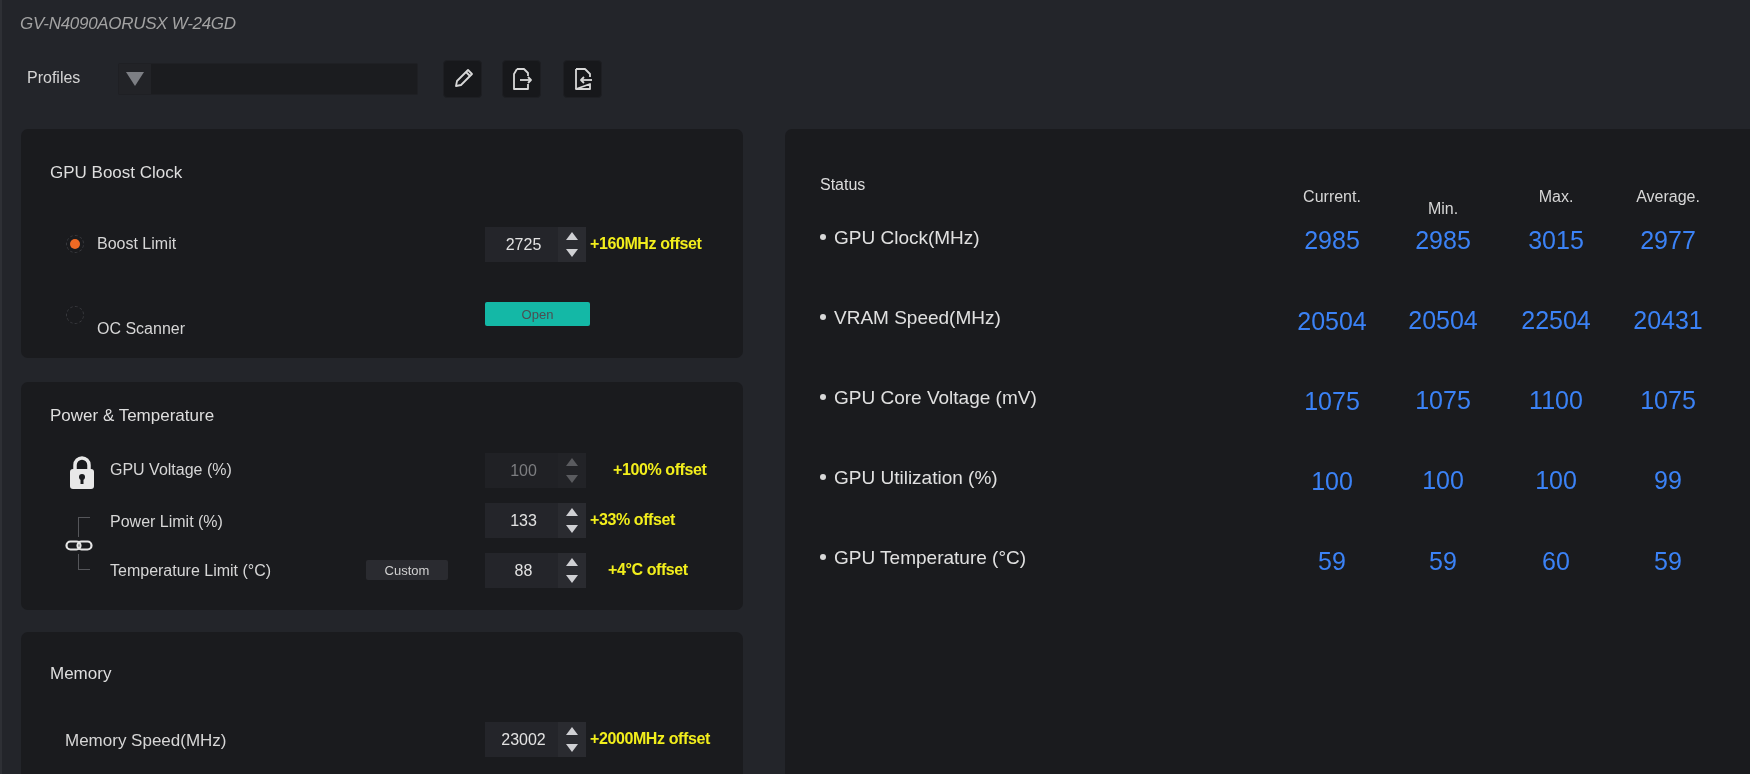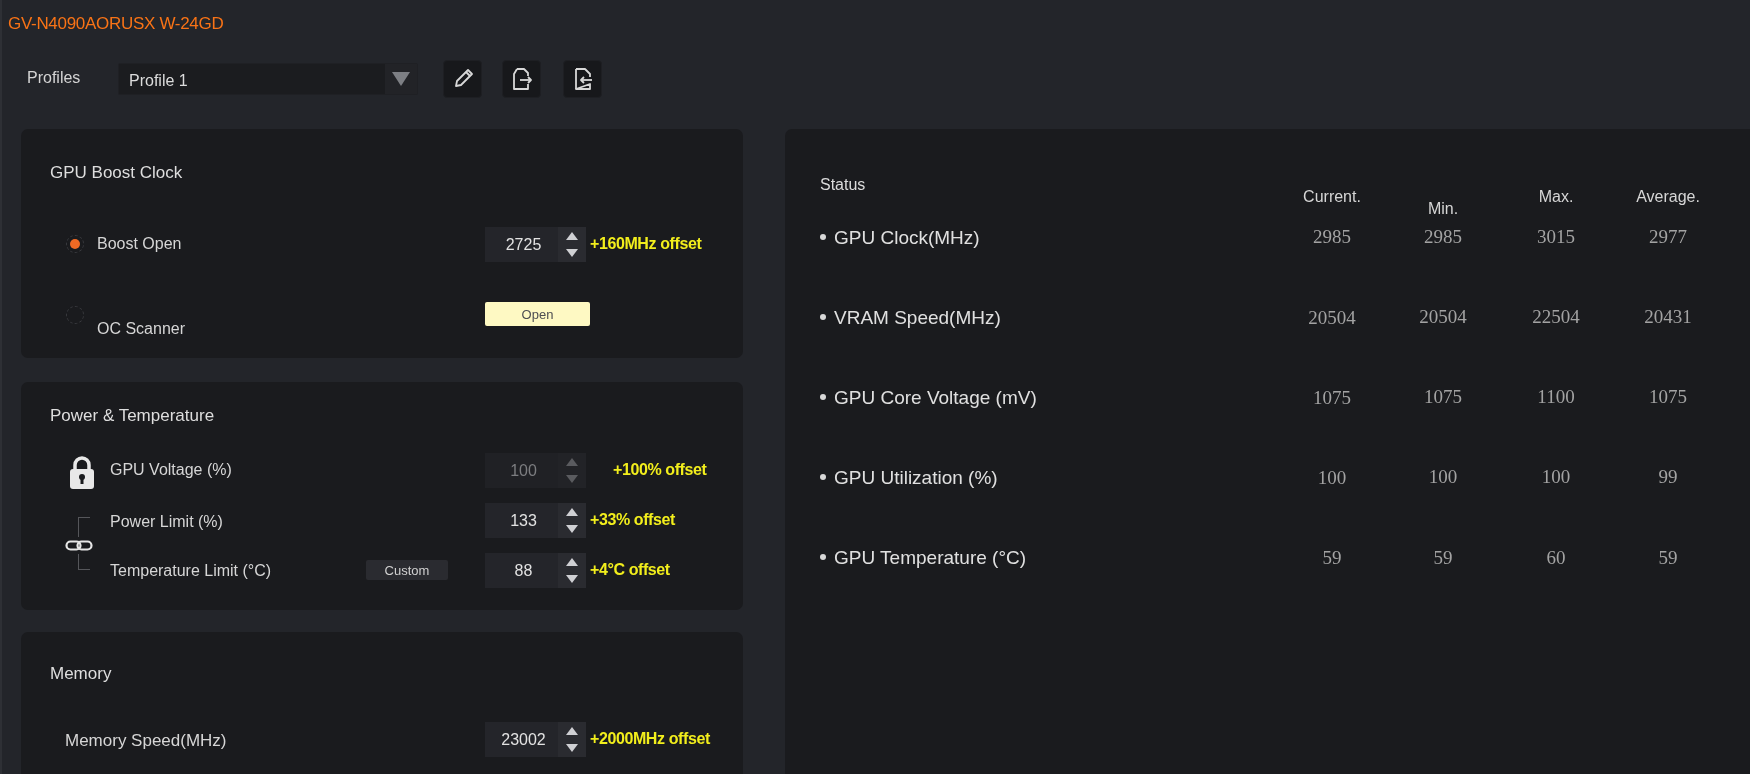--- a/index.html
+++ b/index.html
@@ -5,22 +5,22 @@
     * { box-sizing: border-box; margin: 0; padding: 0; }
     html, body { width: 1750px; height: 774px; overflow: hidden; }
     body {
       background: #23252a;
       font-family: "Liberation Sans", sans-serif;
       color: #d8d8d8;
       position: relative;
     }
     .edge-strip { position: absolute; left: 0; top: 0; width: 2px; height: 774px; background: #2e3035; }
     .app-title {
-      position: absolute; left: 8px; top: 14px;
-      font-size: 17px; color: #f97316; letter-spacing: -0.3px;
+      position: absolute; left: 20px; top: 14px;
+      font-size: 17px; color: #a3a3a3; letter-spacing: -0.3px; font-style: italic;
     }
     .profiles-label { position: absolute; left: 27px; top: 69px; font-size: 16px; color: #d4d4d4; }
     .profile-select {
       position: absolute; left: 118px; top: 63px; width: 300px; height: 32px;
       background: #1b1c1f; border: 1px solid #1f2024; border-radius: 2px;
       display: flex; align-items: center;
     }
     .profile-select .value { padding-left: 10px; font-size: 16px; color: #dcdcdc; flex: 1; padding-top: 4px; }
     .profile-select .arrow {
       width: 32px; height: 30px; background: #222327;
@@ -57,37 +57,36 @@
     .spin .dn::after { content: ""; border-left: 6px solid transparent; border-right: 6px solid transparent; border-top: 8px solid #cfd0d3; }
     .spin.disabled .val { color: #7c7d80; background: #202125; }
     .spin.disabled .btns { background: #222327; }
     .spin.disabled .up::after { border-bottom-color: #5a5b5f; }
     .spin.disabled .dn::after { border-top-color: #5a5b5f; }
     .offset { position: absolute; font-size: 16px; color: #f2ee1c; font-weight: bold; letter-spacing: -0.4px; }
     .btn-small {
       position: absolute; background: #2a2b30; border-radius: 2px; color: #d0d0d0;
       font-size: 13px; display: flex; align-items: center; justify-content: center;
     }
-    .btn-small.disabled { background: #fef9c3; color: #4d4e52; }
+    .btn-small.disabled { background: #14b8a6; color: #4d4e52; }
     .status-head { position: absolute; font-size: 16px; color: #dcdcdc; }
     .col-head { position: absolute; font-size: 16px; color: #d6d6d6; width: 110px; text-align: center; margin-left: -55px; margin-top: 12px; }
     .metric { position: absolute; font-size: 19px; color: #e0e0e0; }
     .metric .dot { display: inline-block; width: 6px; height: 6px; border-radius: 50%; background: #d8d8d8; margin-right: 8px; vertical-align: middle; position: relative; top: -2px; }
-    .cell { position: absolute; font-size: 19px; color: #a3a3a3; width: 110px; text-align: center; margin-left: -55px; font-family: Liberation Serif, serif; }
+    .cell { position: absolute; font-size: 25px; color: #3b82f6; width: 110px; text-align: center; margin-left: -55px; }
   </style>
 </head>
 <body>
 
 <div class="edge-strip"></div>
 
 <div class="app-title">GV-N4090AORUSX W-24GD</div>
 
 <div class="profiles-label">Profiles</div>
 <div class="profile-select">
-  <span class="value">Profile 1</span>
   <span class="arrow"></span>
 </div>
 
 <div class="icon-btn" style="left:443px;">
   <svg viewBox="0 0 26 26" fill="none" stroke="#d8d8d8" stroke-width="1.8" stroke-linejoin="round">
     <path d="M6 20 L7 15 L18 4 L22 8 L11 19 Z"></path>
     <path d="M16 6 L20 10"></path>
   </svg>
 </div>
 <div class="icon-btn" style="left:502px;">
@@ -105,21 +104,21 @@
     <path d="M6 3 V23"></path>
     <path d="M22 14 H11"></path>
     <path d="M14 11 L11 14 L14 17"></path>
   </svg>
 </div>
 
 <div class="panel" style="left:21px; top:129px; width:722px; height:229px;">
   <div class="panel-title" style="left:29px; top:34px;">GPU Boost Clock</div>
 
   <div class="radio on" style="left:45px; top:106px;"></div>
-  <div class="row-label" style="left:76px; top:106px;">Boost Open</div>
+  <div class="row-label" style="left:76px; top:106px;">Boost Limit</div>
   <div class="spin" style="left:464px; top:98px;">
     <div class="val">2725</div>
     <div class="btns">
       <span class="up"></span>
       <span class="dn"></span>
     </div>
   </div>
   <div class="offset" style="left:569px; top:106px;">+160MHz offset</div>
 
   <div class="radio" style="left:45px; top:177px;"></div>
@@ -165,21 +164,21 @@
 
   <div class="row-label" style="left:89px; top:180px;">Temperature Limit (°C)</div>
   <div class="btn-small" style="left:345px; top:178px; width:82px; height:20px;">Custom</div>
   <div class="spin" style="left:464px; top:171px;">
     <div class="val">88</div>
     <div class="btns">
       <span class="up"></span>
       <span class="dn"></span>
     </div>
   </div>
-  <div class="offset" style="left:569px; top:179px;">+4°C offset</div>
+  <div class="offset" style="left:587px; top:179px;">+4°C offset</div>
 </div>
 
 <div class="panel" style="left:21px; top:632px; width:722px; height:160px; border-bottom-left-radius:0; border-bottom-right-radius:0;">
   <div class="panel-title" style="left:29px; top:32px;">Memory</div>
   <div class="row-label" style="left:44px; top:99px; font-size:17px;">Memory Speed(MHz)</div>
   <div class="spin" style="left:464px; top:90px;">
     <div class="val">23002</div>
     <div class="btns">
       <span class="up"></span>
       <span class="dn"></span>

